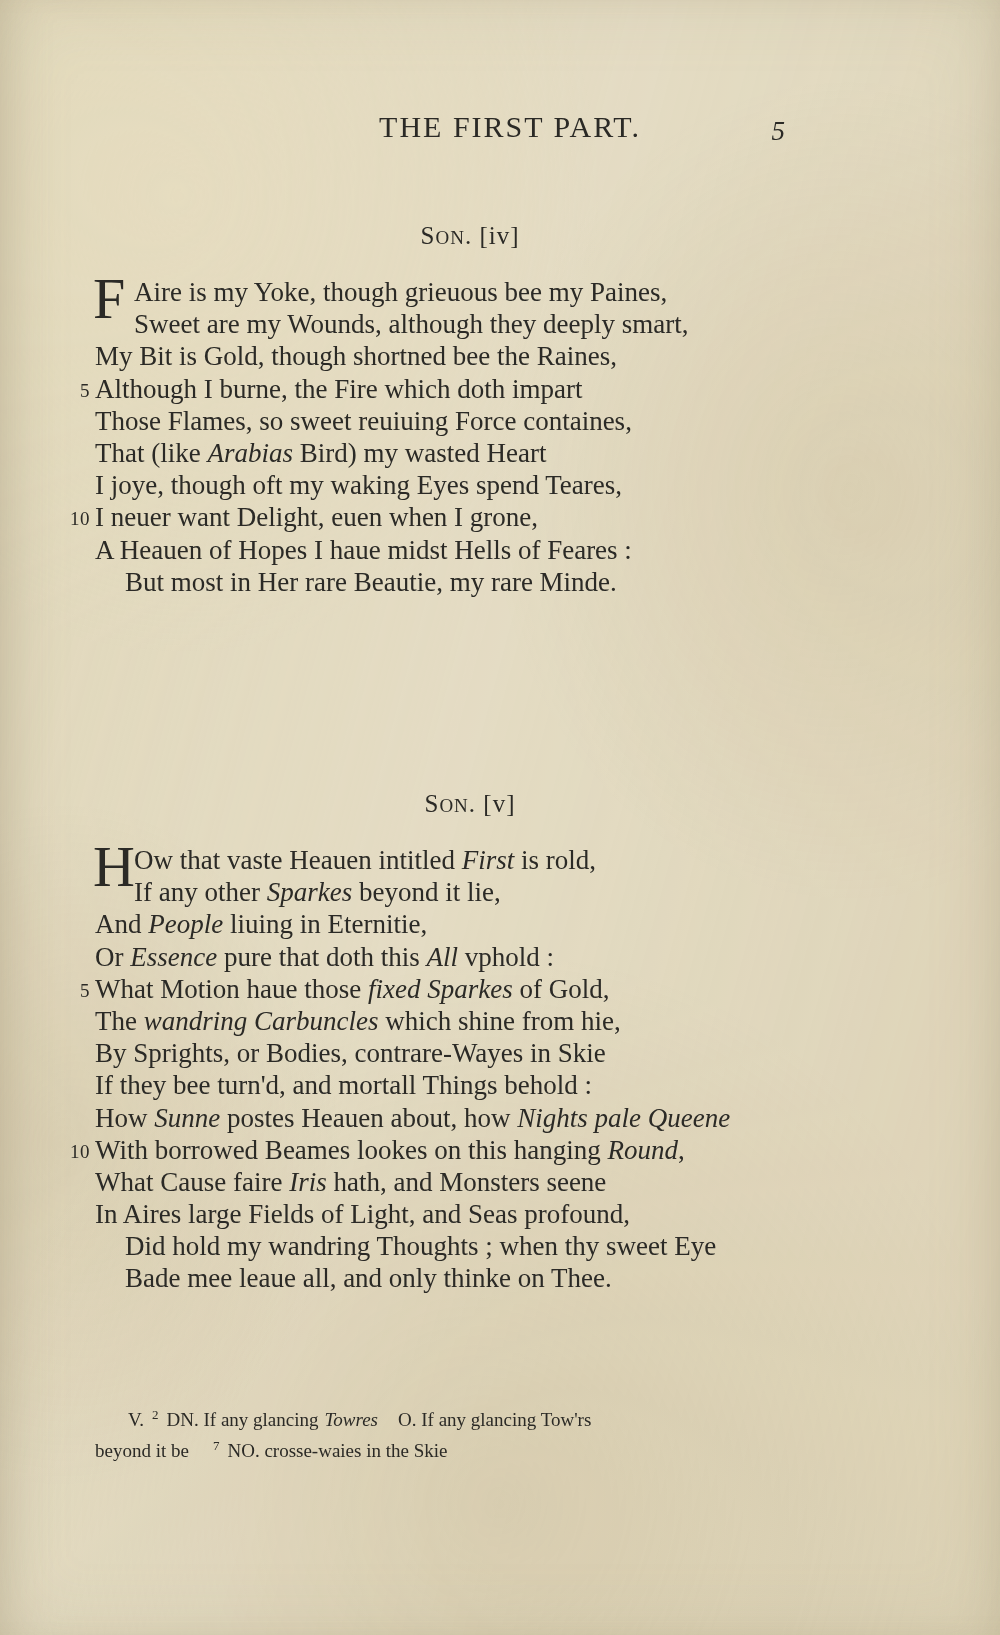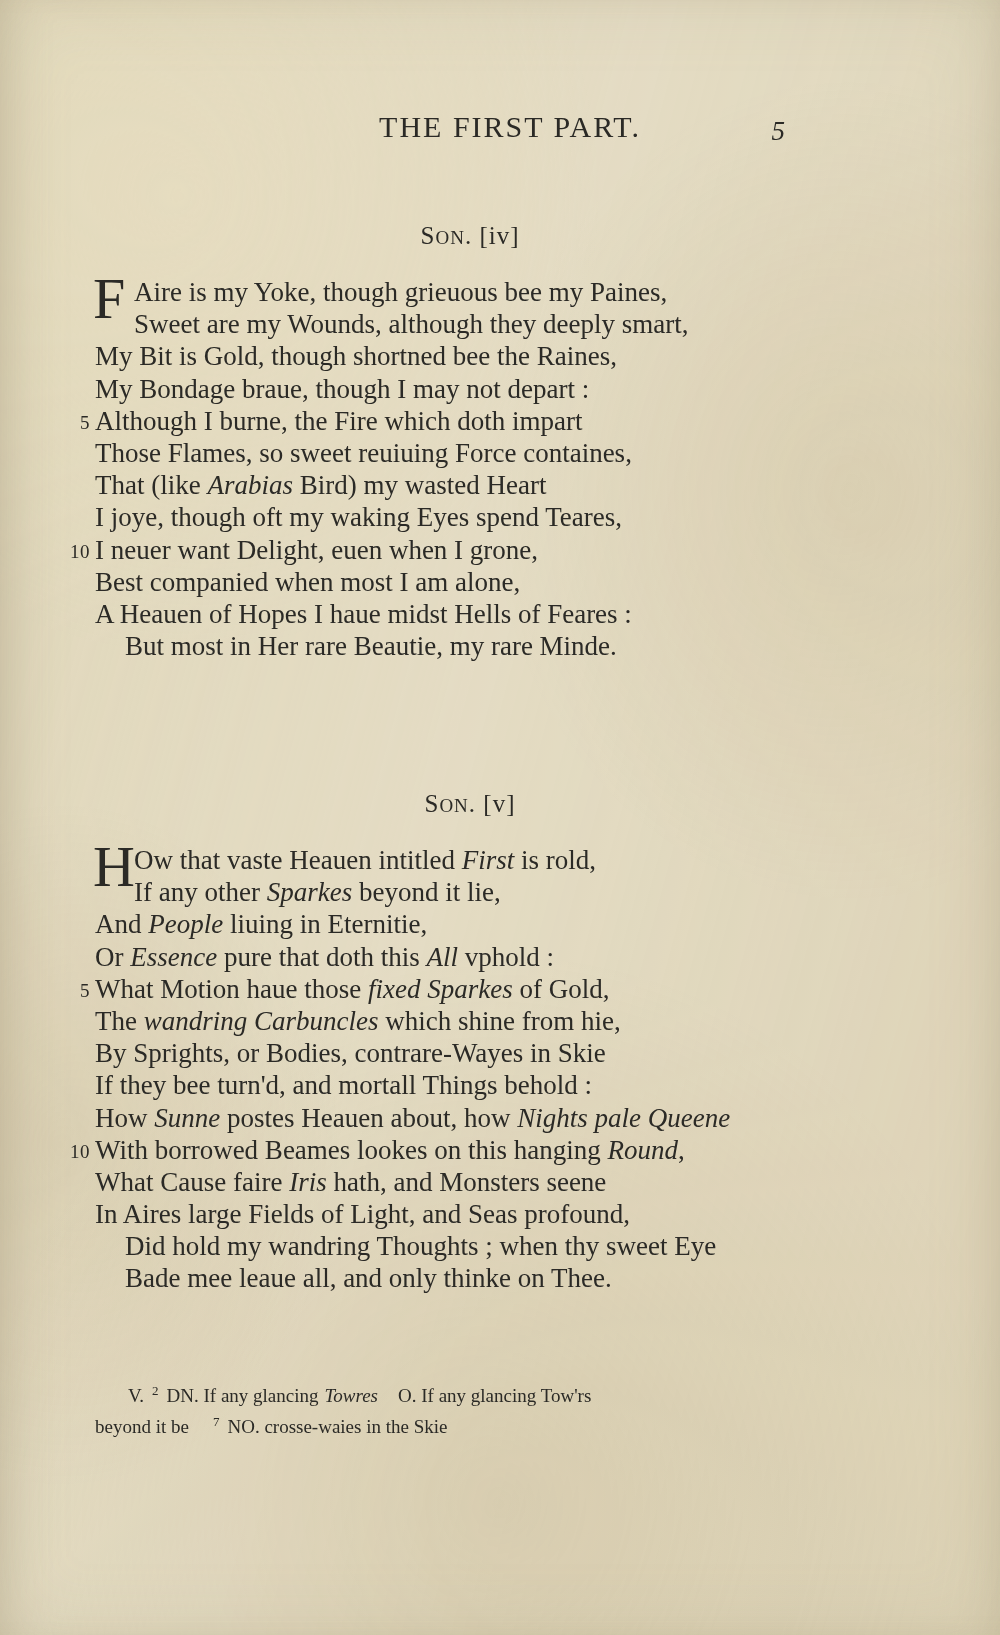--- a/index.html
+++ b/index.html
@@ -134,21 +134,21 @@
   
   .notes {
     position: absolute;
     left: 0;
     top: 1378px;
     width: 1000px;
     font-size: 19px;
     line-height: 26px;
   }
   .note-line { white-space: nowrap; padding-left: 95px; }
-  .note-line.first { padding-left: 128px; }
+  .note-line.first { padding-left: 128px; margin-top: 24px; }
   .note-line .gap { display: inline-block; width: 16px; }
   .supr {
     font-size: 13px;
     vertical-align: 0.55em;
     padding: 0 2px;
   }
 </style>
 </head>
 <body>
 
@@ -161,27 +161,25 @@
     <div class="head-title">THE FIRST PART.</div>
     <div class="folio">5</div>
   </div>
 
   <div class="poem" id="poem-0">
       <div class="poem-heading"><span class="sc-big">S</span><span class="sc-small">ON</span><span class="sc-big">. [iv]</span></div>
       <div class="lines">
         <div class="vline after-drop"><span class="dropcap">F</span><span>Aire is my Yoke, though grieuous bee my Paines,</span></div>
         <div class="vline after-drop"><span>Sweet are my Wounds, although they deeply smart,</span></div>
         <div class="vline"><span>My Bit is Gold, though shortned bee the Raines,</span></div>
-        <div class="vline"><span>My Bondage braue, though I may not depart :</span></div>
         <div class="vline"><span class="lineno">5</span><span>Although I burne, the Fire which doth impart</span></div>
         <div class="vline"><span>Those Flames, so sweet reuiuing Force containes,</span></div>
         <div class="vline"><span>That (like <i>Arabias</i> Bird) my wasted Heart</span></div>
         <div class="vline"><span>I joye, though oft my waking Eyes spend Teares,</span></div>
         <div class="vline"><span class="lineno">10</span><span>I neuer want Delight, euen when I grone,</span></div>
-        <div class="vline"><span>Best companied when most I am alone,</span></div>
         <div class="vline"><span>A Heauen of Hopes I haue midst Hells of Feares :</span></div>
         <div class="vline indent"><span>But most in Her rare Beautie, my rare Minde.</span></div>
       </div>
     </div>
   <div class="poem" id="poem-1">
       <div class="poem-heading"><span class="sc-big">S</span><span class="sc-small">ON</span><span class="sc-big">. [v]</span></div>
       <div class="lines">
         <div class="vline after-drop"><span class="dropcap">H</span><span>Ow that vaste Heauen intitled <i>First</i> is rold,</span></div>
         <div class="vline after-drop"><span>If any other <i>Sparkes</i> beyond it lie,</span></div>
         <div class="vline"><span>And <i>People</i> liuing in Eternitie,</span></div>

